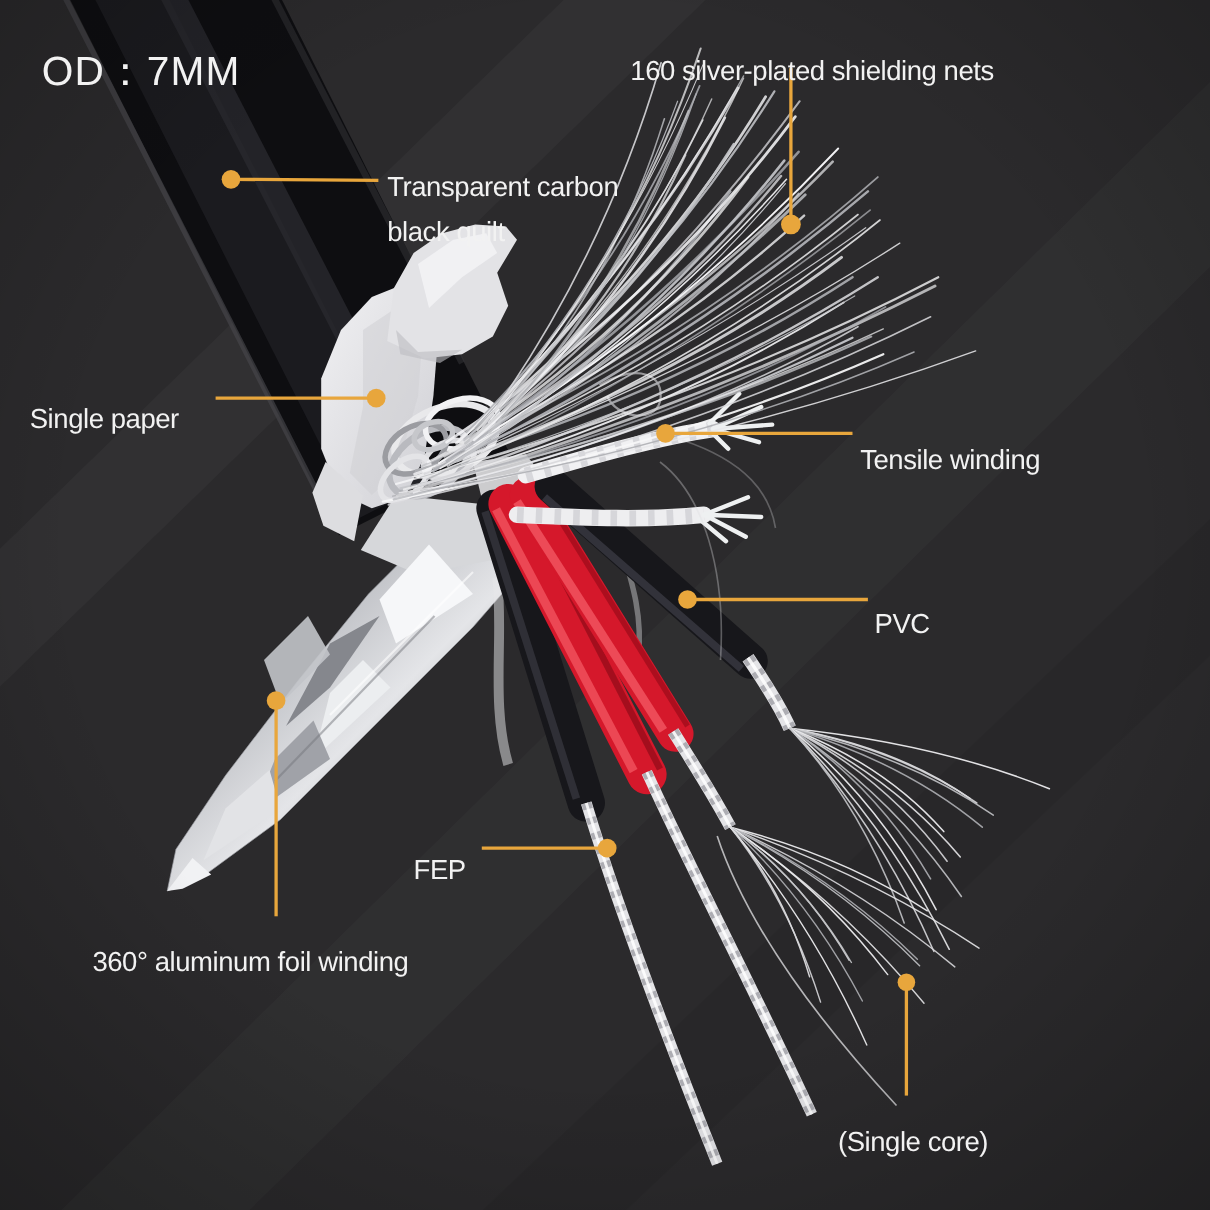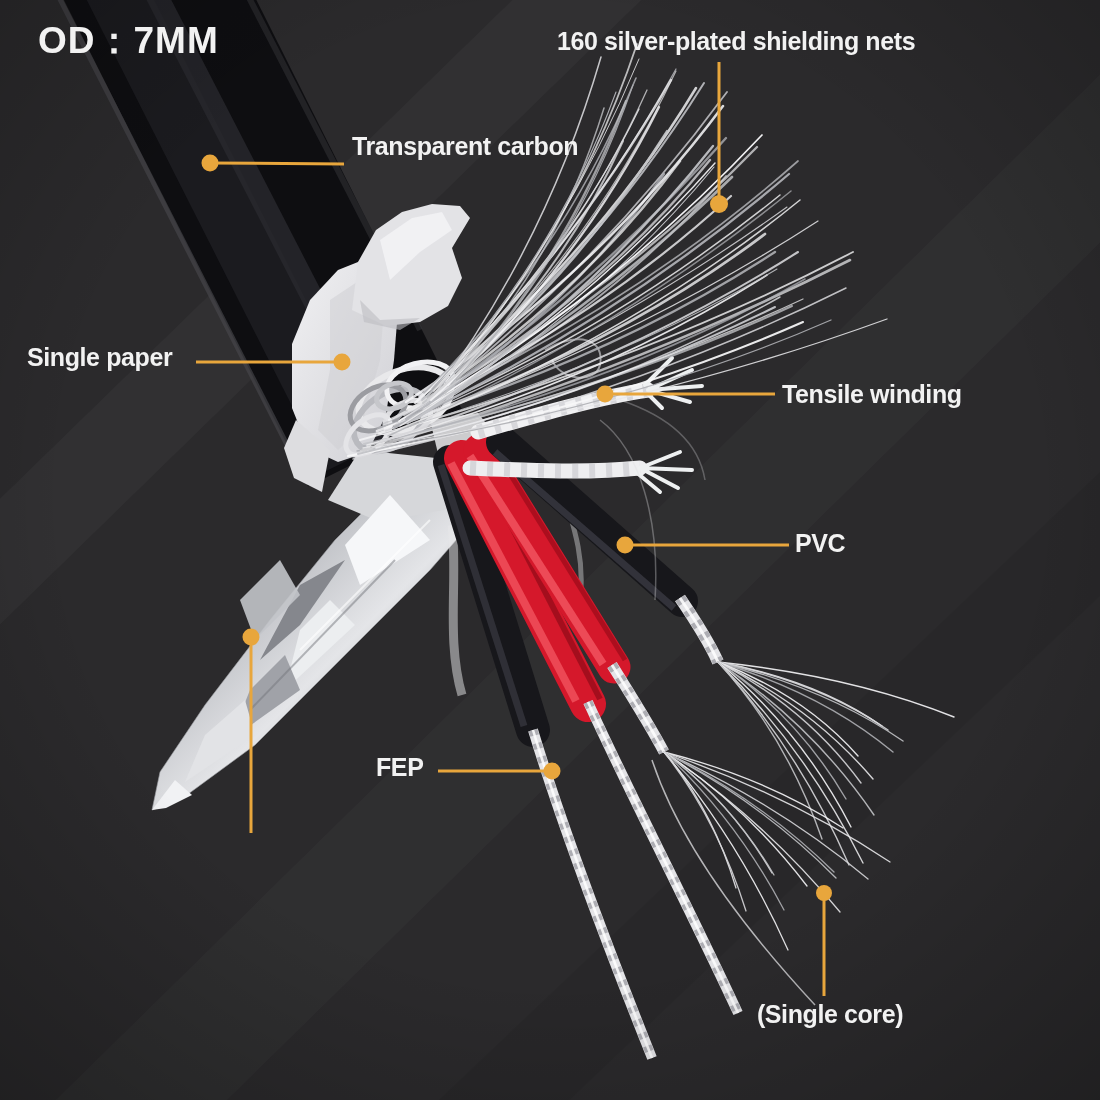--- a/index.html
+++ b/index.html
@@ -5,22 +5,22 @@
   html,body{margin:0;padding:0;background:#161617;}
   .stage{
     position:relative;width:1100px;height:1100px;overflow:hidden;
     background:var(--background,#2b2a2c);
     font-family:"Liberation Sans",sans-serif;
   }
   svg.art{position:absolute;left:0;top:0;}
   .s{fill:none;}
   .lbl{
     position:absolute;color:var(--text,#f2f2f2);
-    font-weight:700;font-size:25px;line-height:1.25;
-    letter-spacing:-0.4px;white-space:nowrap;
+    font-weight:400;font-size:25px;line-height:1.25;
+    letter-spacing:-0.4px;white-space:nowrap;margin-top:24px;
   }
   .lbl-title{font-size:37px;letter-spacing:1px;}
   .lbl-two{line-height:41px;}
   .lbl-center{transform:translateX(-50%);text-align:left;line-height:35px;}
   
   .leader{stroke:var(--accent,#e8a63c);stroke-width:3;}
   .dot{fill:var(--accent,#e8a63c);}
   .jacket-base{stroke:var(--jacket,#0e0e11);}
   .wire-black{stroke:var(--wire-black,#17171b);}
   .wire-red{stroke:var(--wire-red,#d5182b);}
@@ -283,32 +283,34 @@
       <line class="s leader" x1="251" y1="640" x2="251" y2="833"></line>
       <circle class="dot" cx="251" cy="637" r="8.5"></circle>
 
       <line class="s leader" x1="824" y1="896" x2="824" y2="996"></line>
       <circle class="dot" cx="824" cy="893" r="8"></circle>
     </g>
   </svg>
 
   <div class="lbl lbl-title" style="left:38px;top:18px;">OD：7MM</div>
 
-  <div class="lbl" style="left:557px;top:26px;">160 silver-plated shielding nets</div>
+  <div class="lbl" style="left:573px;top:26px;">160 silver-plated shielding nets</div>
 
   <div class="lbl lbl-two" style="left:352px;top:126px;">
     <div>Transparent carbon</div>
+    <div>black quilt</div>
   </div>
 
   <div class="lbl" style="left:27px;top:342px;">Single paper</div>
 
   <div class="lbl" style="left:782px;top:379px;">Tensile winding</div>
 
   <div class="lbl" style="left:795px;top:528px;">PVC</div>
 
   <div class="lbl" style="left:376px;top:752px;">FEP</div>
 
+  <div class="lbl" style="left:84px;top:836px;">360° aluminum foil winding</div>
 
   <div class="lbl lbl-center" style="left:830px;top:997px;">
     <div>(Single core)</div>
   </div>
 
 </div>
 
 </body></html>

